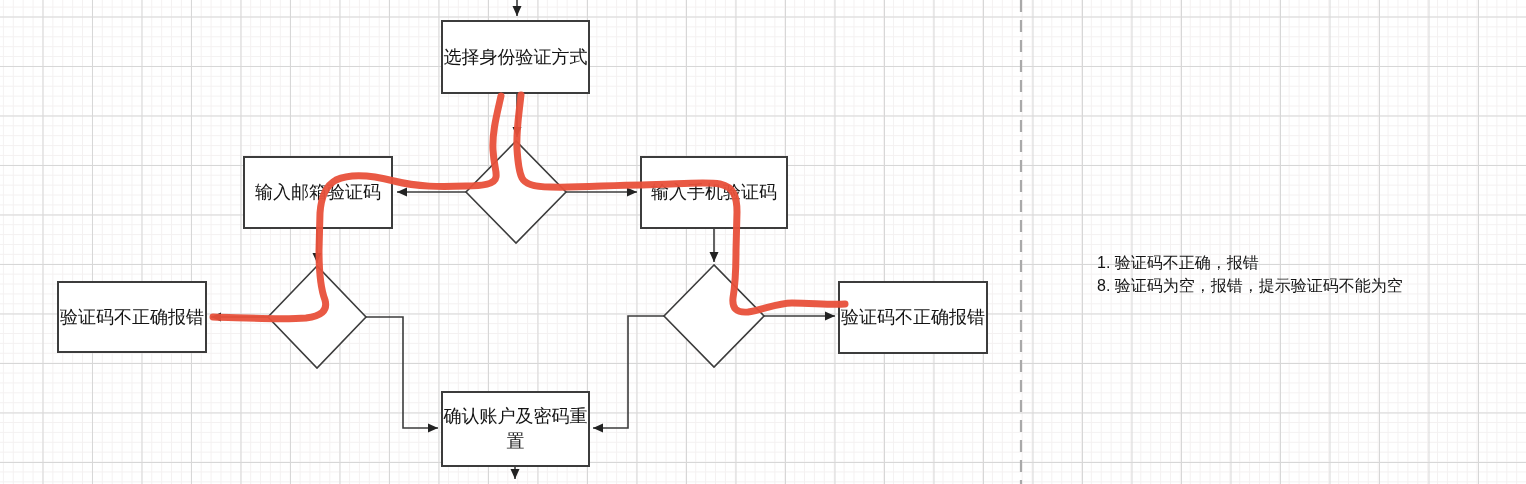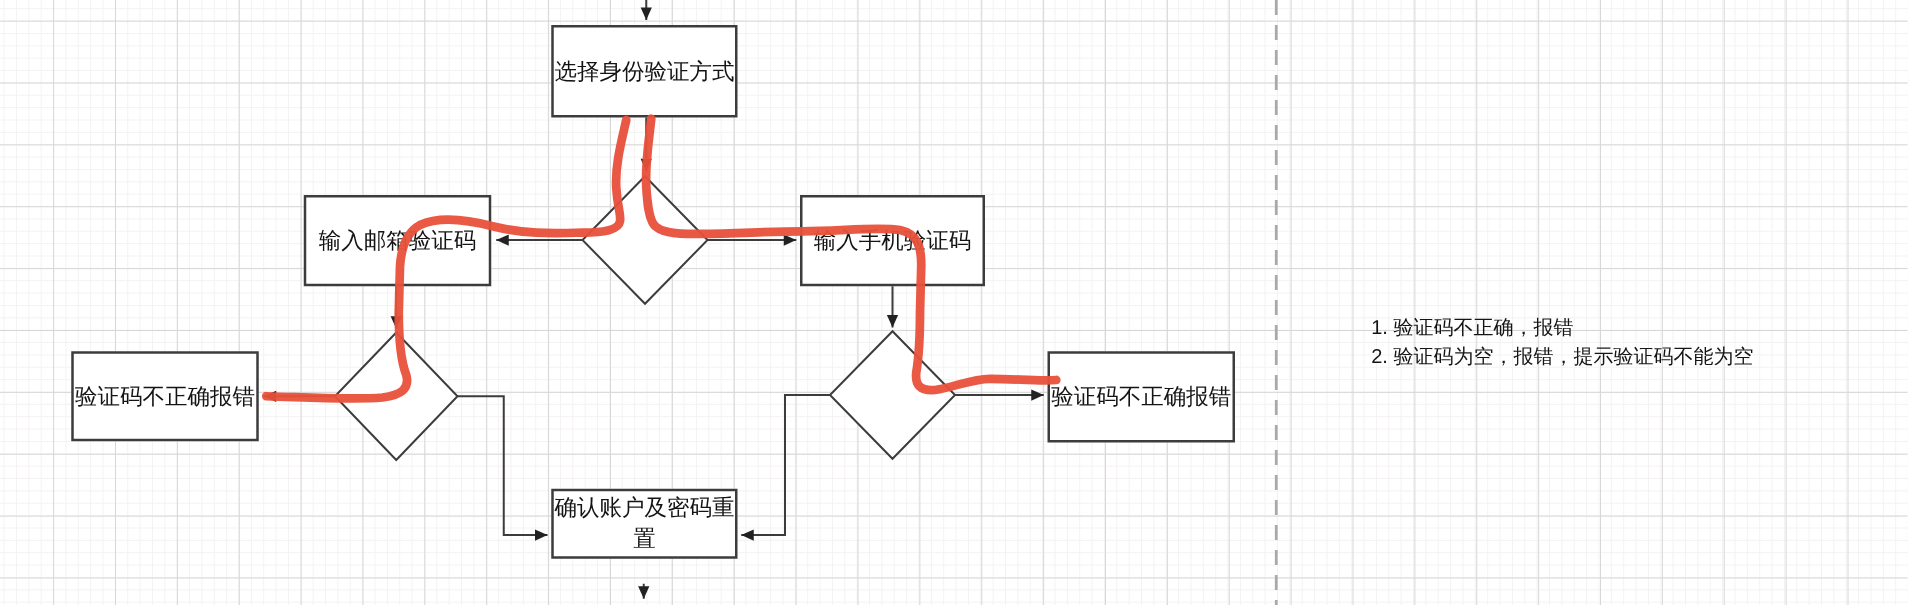--- a/index.html
+++ b/index.html
@@ -34,21 +34,21 @@
     line-height: 25px;
     color: #141414;
     letter-spacing: 0;
   }
   .node.nowrap { white-space: nowrap; }
   .n-choose  { left: 441px; top: 20px;  width: 149px; height: 74px; }
   .n-email   { left: 243px; top: 156px; width: 150px; height: 73px; }
   .n-phone   { left: 640px; top: 156px; width: 148px; height: 73px; }
   .n-errl    { left: 57px;  top: 281px; width: 150px; height: 72px; }
   .n-errr    { left: 838px; top: 281px; width: 150px; height: 73px; }
-  .n-confirm { left: 441px; top: 391px; width: 149px; height: 56px; }
+  .n-confirm { left: 441px; top: 391px; width: 149px; height: 76px; }
   .overlay {
     position: absolute;
     left: 0; top: 0;
     width: 1526px; height: 484px;
     pointer-events: none;
   }
   .notes {
     position: absolute;
     left: 1097px;
     top: 251px;
@@ -77,21 +77,21 @@
   </div>
   <div class="node nowrap n-errr">
     <span>验证码不正确报错</span>
   </div>
   <div class="node n-confirm">
     <span>确认账户及密码重置</span>
   </div>
 
   <div class="notes">
     <div>1. 验证码不正确，报错</div>
-    <div>2. 验证码为空，报错，提示验证码不能为空</div>
+    <div>8. 验证码为空，报错，提示验证码不能为空</div>
   </div>
 
   <svg class="overlay" width="1526" height="484" viewBox="0 0 1526 484" xmlns="http://www.w3.org/2000/svg">
     <defs>
       <marker id="arrow" viewBox="0 0 12 12" refX="11" refY="6" markerWidth="7.5" markerHeight="7.5" orient="auto-start-reverse">
         <path d="M1,1.5 L11,6 L1,10.5 Z" fill="#222222"></path>
       </marker>
     </defs>
 
     <line x1="1021" y1="0" x2="1021" y2="484" stroke-width="2.2" stroke-dasharray="12 8" stroke="#a9a9a9"></line>

